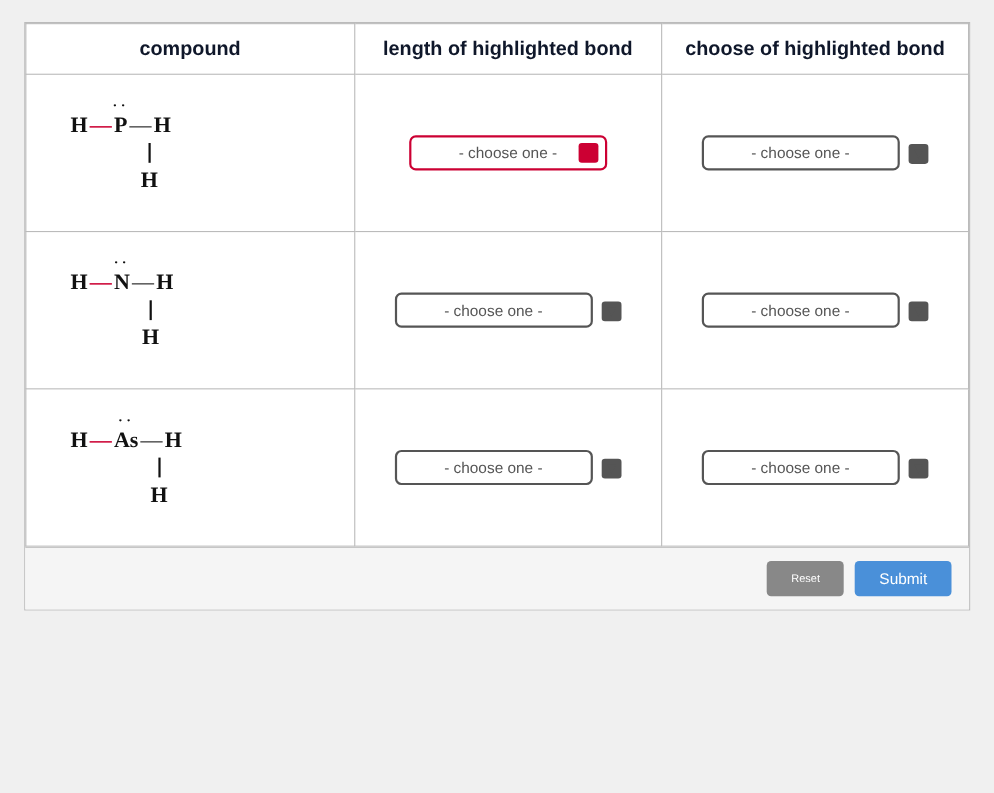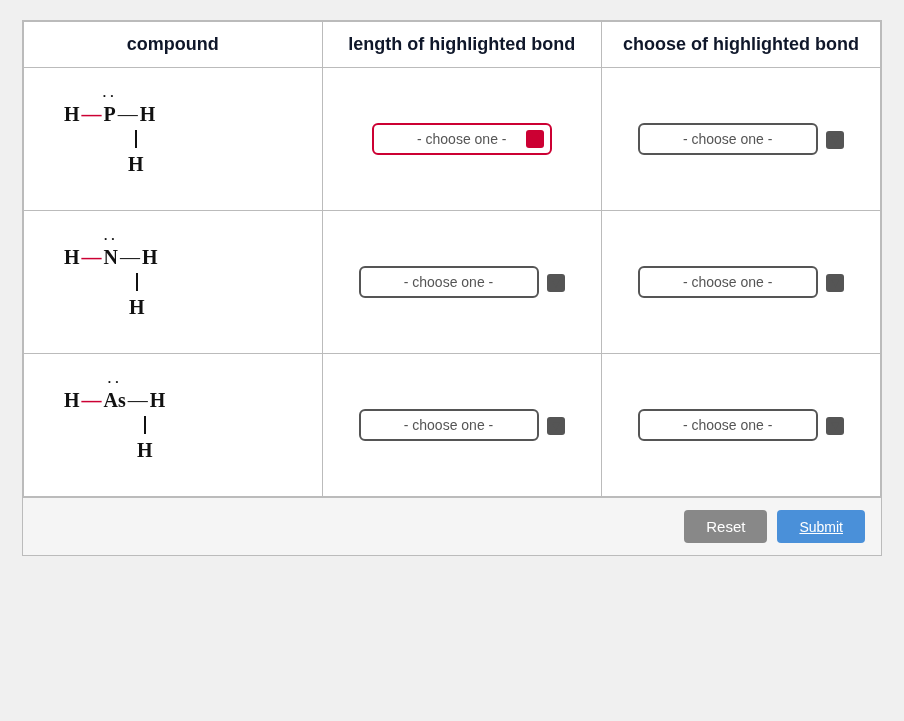--- a/index.html
+++ b/index.html
@@ -156,29 +156,28 @@
       border-top: 1.5px solid #bbb;
     }
     .btn-submit {
       background: #4a90d9;
       color: #fff;
       border: none;
       border-radius: 4px;
       padding: 8px 22px;
       font-size: 14px;
       cursor: pointer;
-      text-decoration: underline;
     }
     .btn-reset {
       background: #888;
       color: #fff;
       border: none;
       border-radius: 4px;
       padding: 8px 22px;
-      font-size: 15px;
+      font-size: 10px;
       cursor: pointer;
     }
     .select-icon {
       display: inline-block;
       width: 18px;
       height: 18px;
       background: #cc0033;
       color: #fff;
       border-radius: 3px;
       font-size: 13px;

